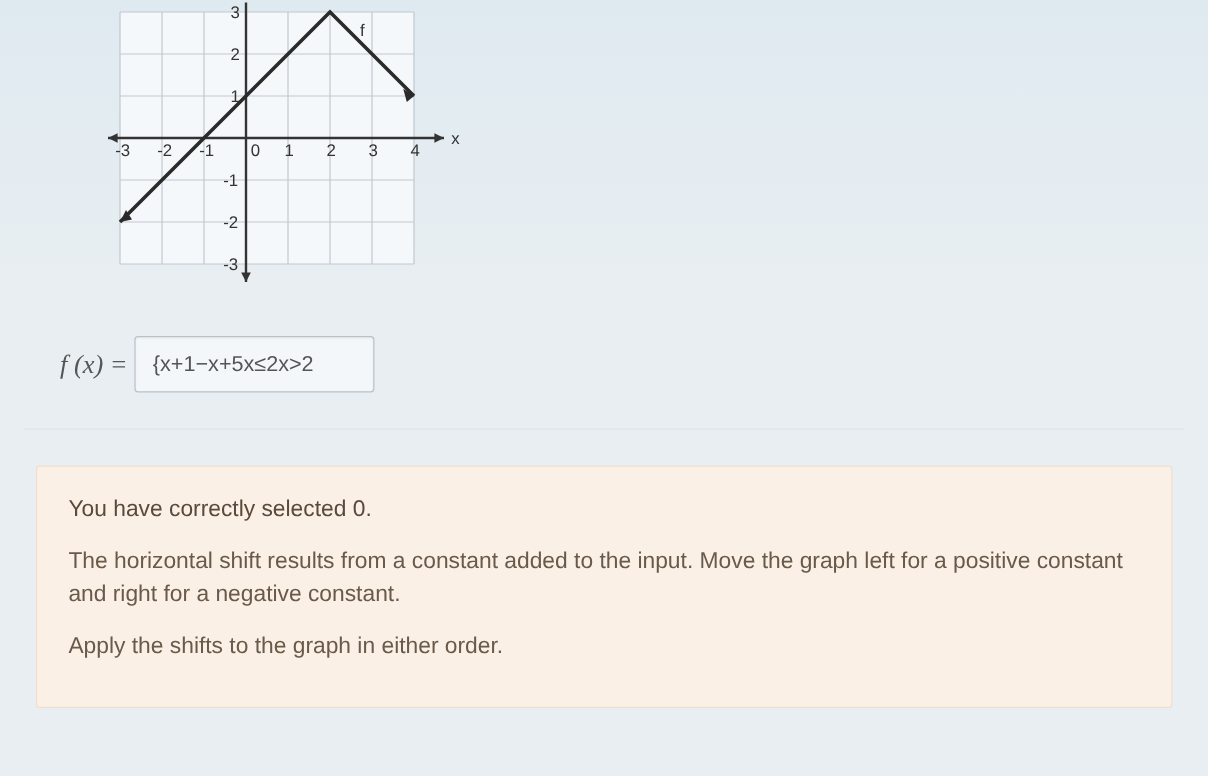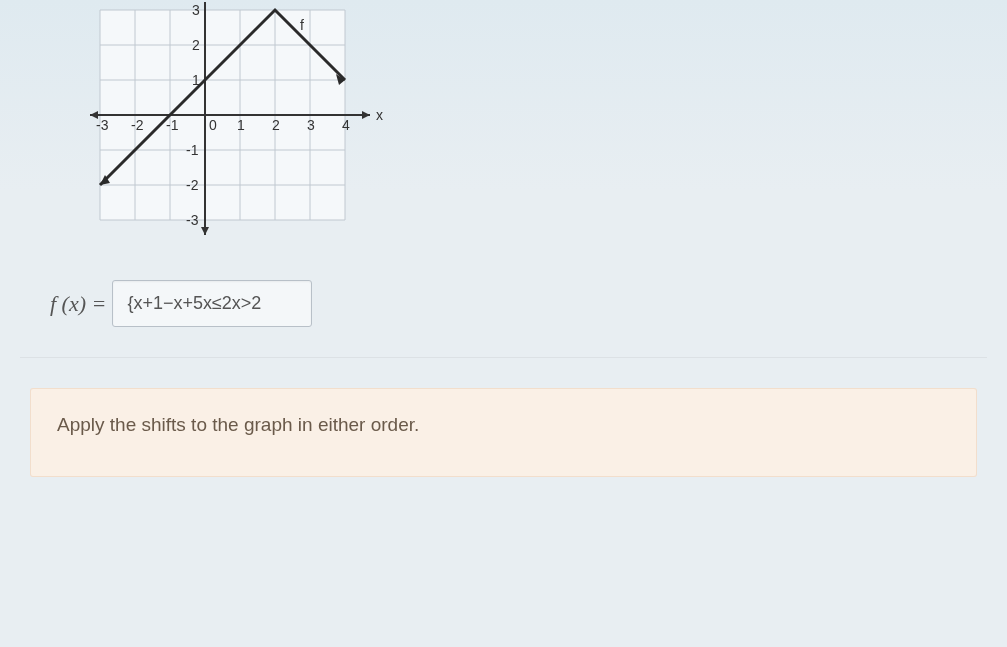--- a/index.html
+++ b/index.html
@@ -119,16 +119,18 @@
       <text x="230" y="30" class="axis-label" font-style="italic" font-weight="bold">f</text>
     </svg>
   </div>
 
   <div class="equation-row">
     <span class="fx">f (x) =</span>
     <span class="eq-input">{x+1−x+5x≤2x&gt;2</span>
   </div>
 
   <div class="feedback">
+    <p class="lead">You have correctly selected 0.</p>
+    <p class="hint">The horizontal shift results from a constant added to the input. Move the graph left for a positive constant and right for a negative constant.</p>
     <p class="hint">Apply the shifts to the graph in either order.</p>
   </div>
 
 </div>
 
 </body></html>

